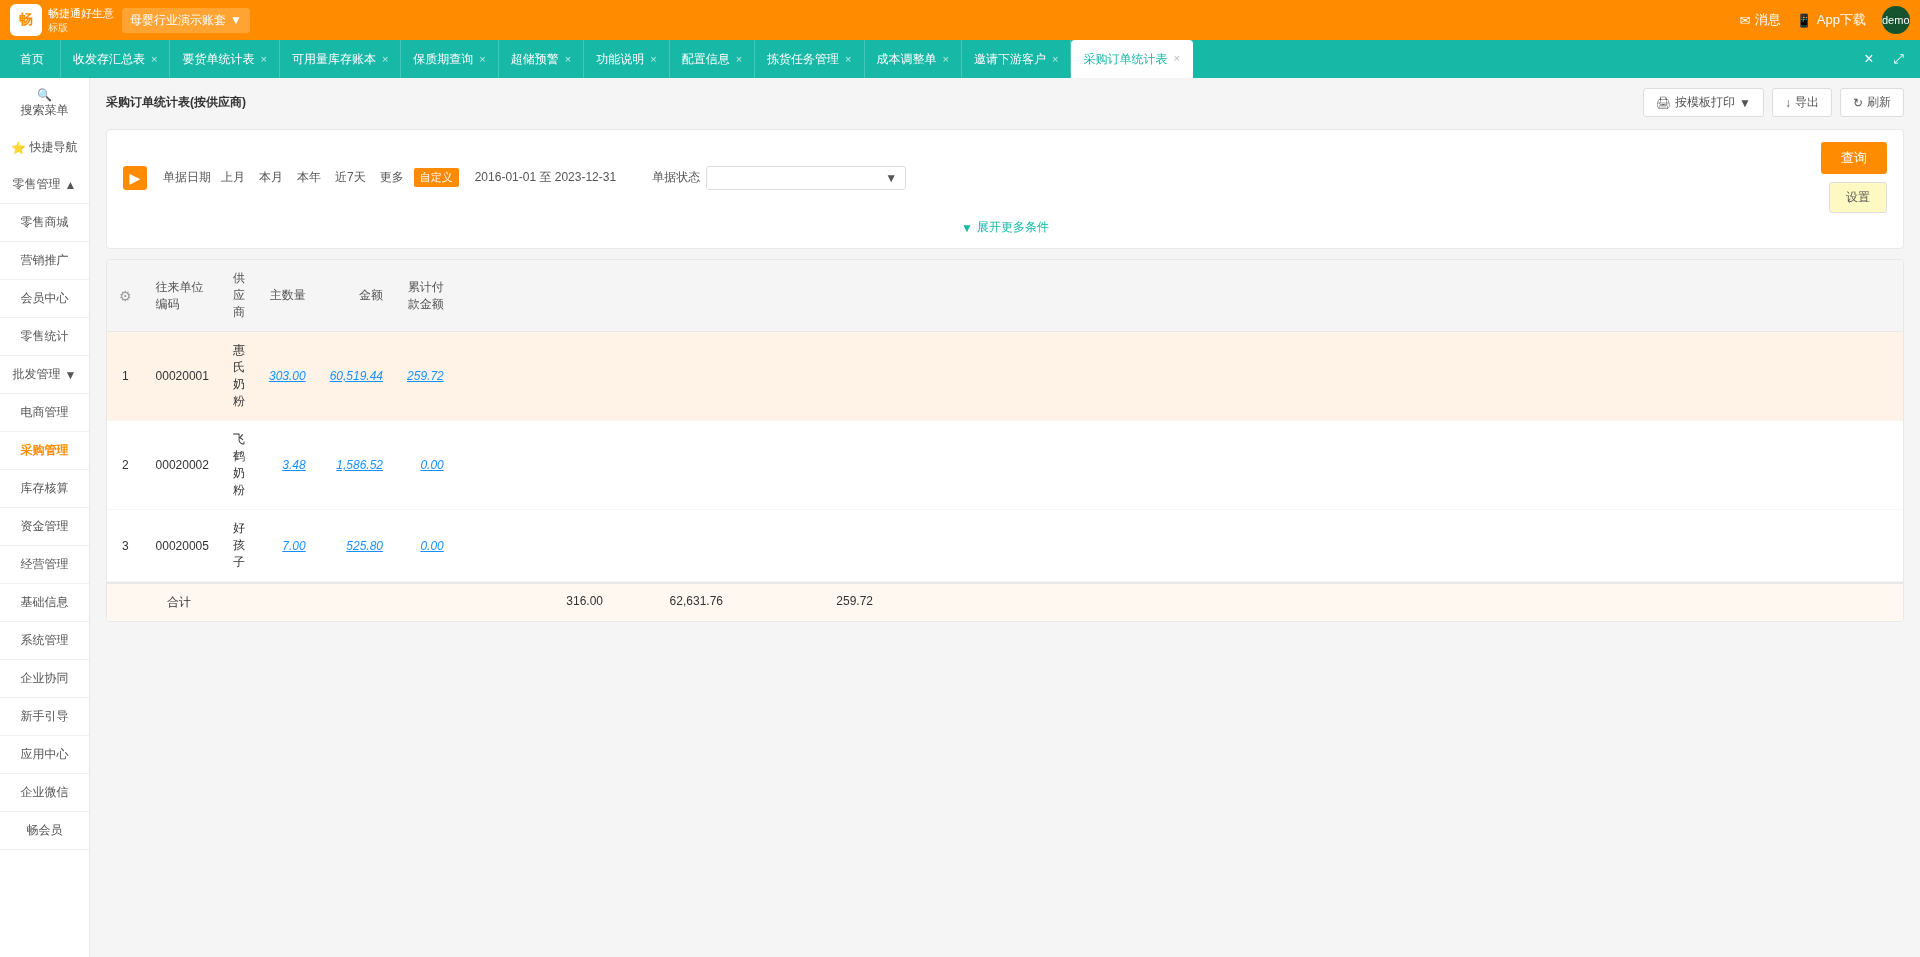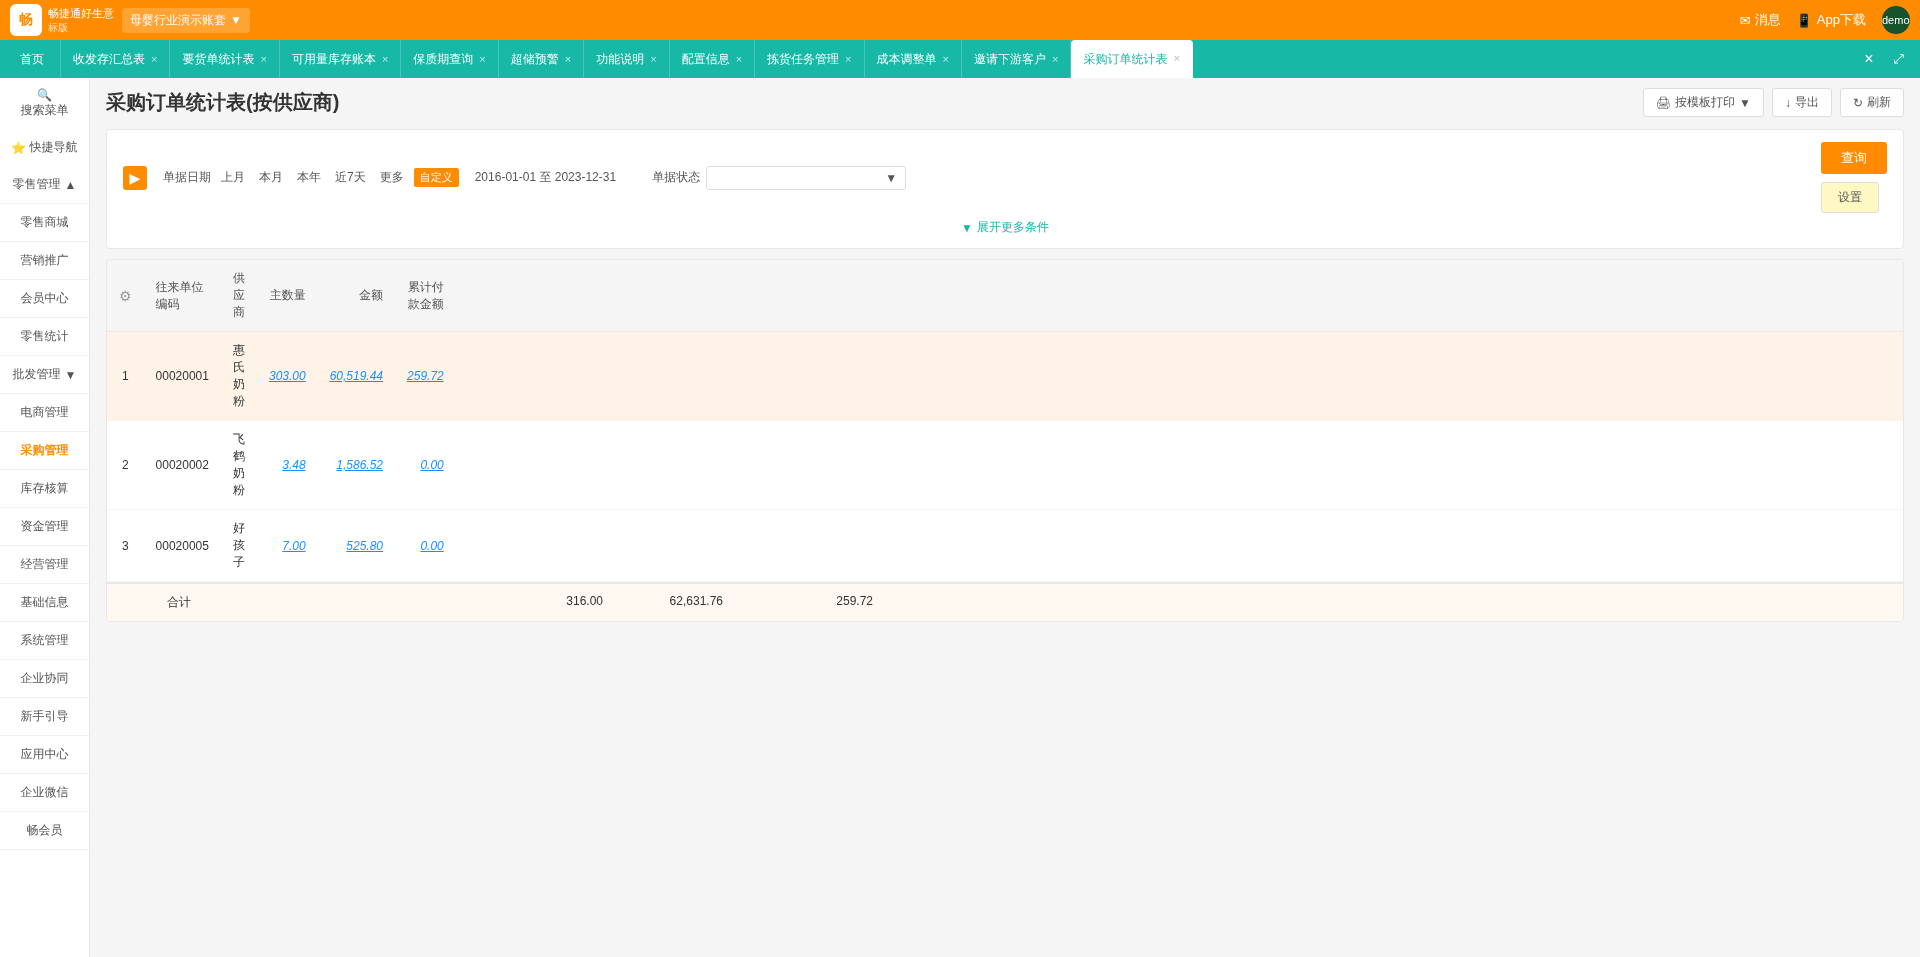--- a/index.html
+++ b/index.html
@@ -34,21 +34,21 @@
     .sidebar-search { padding: 10px 6px; text-align: center; cursor: pointer; color: #555; font-size: 12px; }
     .sidebar-nav { padding: 10px 6px; text-align: center; cursor: pointer; color: #555; font-size: 12px; display: flex; align-items: center; justify-content: center; gap: 3px; }
     .sidebar-section { padding: 10px 6px; text-align: center; cursor: pointer; color: #555; font-size: 12px; display: flex; align-items: center; justify-content: center; gap: 4px; border-bottom: 1px solid #f0f0f0; }
     .sidebar-section.active { color: #ff8c00; }
 
     
     .content-area { flex: 1; overflow-y: auto; padding: 10px 16px; background: #f5f5f5; }
 
     
     .page-title-bar { display: flex; align-items: center; justify-content: space-between; margin-bottom: 12px; }
-    .page-title { font-size: 20px; font-weight: bold; color: #333; }
+    .page-title { font-size: 12px; font-weight: bold; color: #333; }
     .page-actions { display: flex; align-items: center; gap: 8px; }
     .btn-template { background: #fff; border: 1px solid #ddd; padding: 5px 12px; border-radius: 3px; cursor: pointer; font-size: 12px; color: #555; display: flex; align-items: center; gap: 4px; }
     .btn-export { background: #fff; border: 1px solid #ddd; padding: 5px 12px; border-radius: 3px; cursor: pointer; font-size: 12px; color: #555; display: flex; align-items: center; gap: 4px; }
     .btn-refresh { background: #fff; border: 1px solid #ddd; padding: 5px 12px; border-radius: 3px; cursor: pointer; font-size: 12px; color: #555; display: flex; align-items: center; gap: 4px; }
 
     
     .filter-card { background: #fff; border-radius: 4px; padding: 12px 16px; margin-bottom: 10px; border: 1px solid #e8e8e8; }
     .filter-row { display: flex; align-items: center; gap: 16px; flex-wrap: wrap; }
     .filter-toggle { width: 24px; height: 24px; background: #ff8c00; border-radius: 3px; display: flex; align-items: center; justify-content: center; color: #fff; cursor: pointer; font-size: 14px; flex-shrink: 0; }
     .filter-item { display: flex; align-items: center; gap: 6px; }
@@ -286,21 +286,21 @@
 
         <div class="filter-item" style="margin-left:20px;">
           <span class="filter-label">单据状态</span>
           <div class="filter-select" style="min-width:200px;">
             <span></span>
             <span>▼</span>
           </div>
         </div>
 
 
-        <div style="margin-left:auto;display:flex;flex-direction:column;gap:4px;align-items:flex-start;">
+        <div style="margin-left:auto;display:flex;flex-direction:column;gap:4px;align-items:flex-end;">
           <button class="btn-query">查询</button>
           <button class="btn-setting">设置</button>
         </div>
       </div>
       <div class="filter-more">
         <span>▼</span>
         <span>展开更多条件</span>
       </div>
     </div>
 

